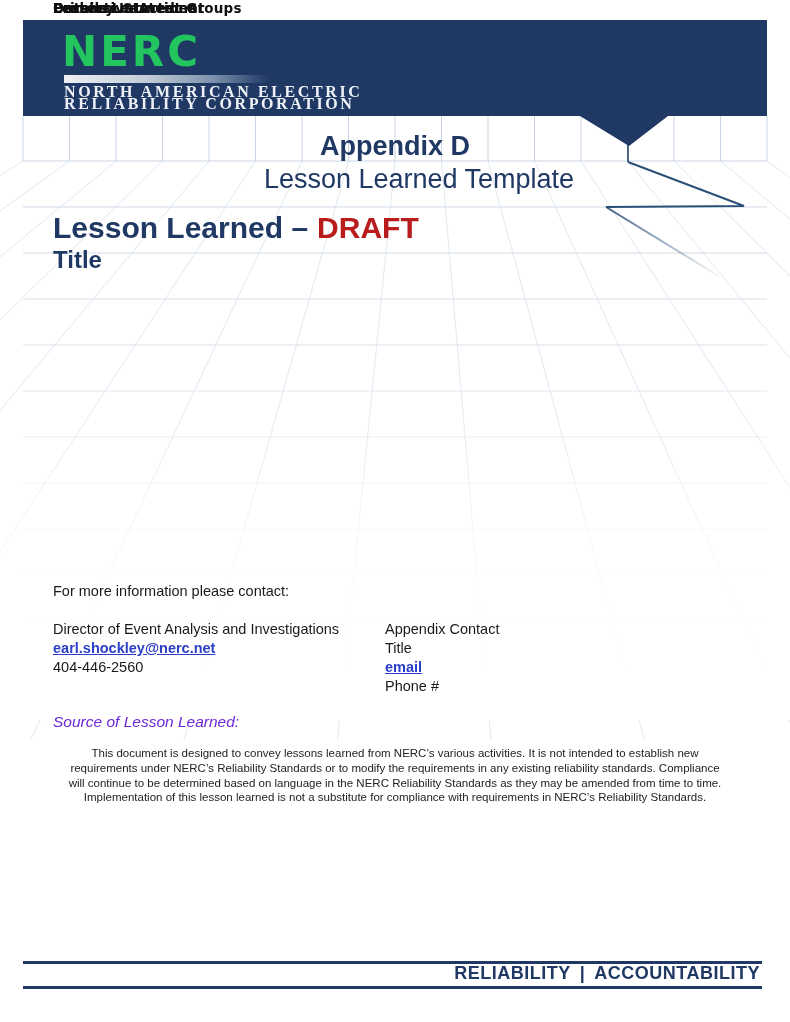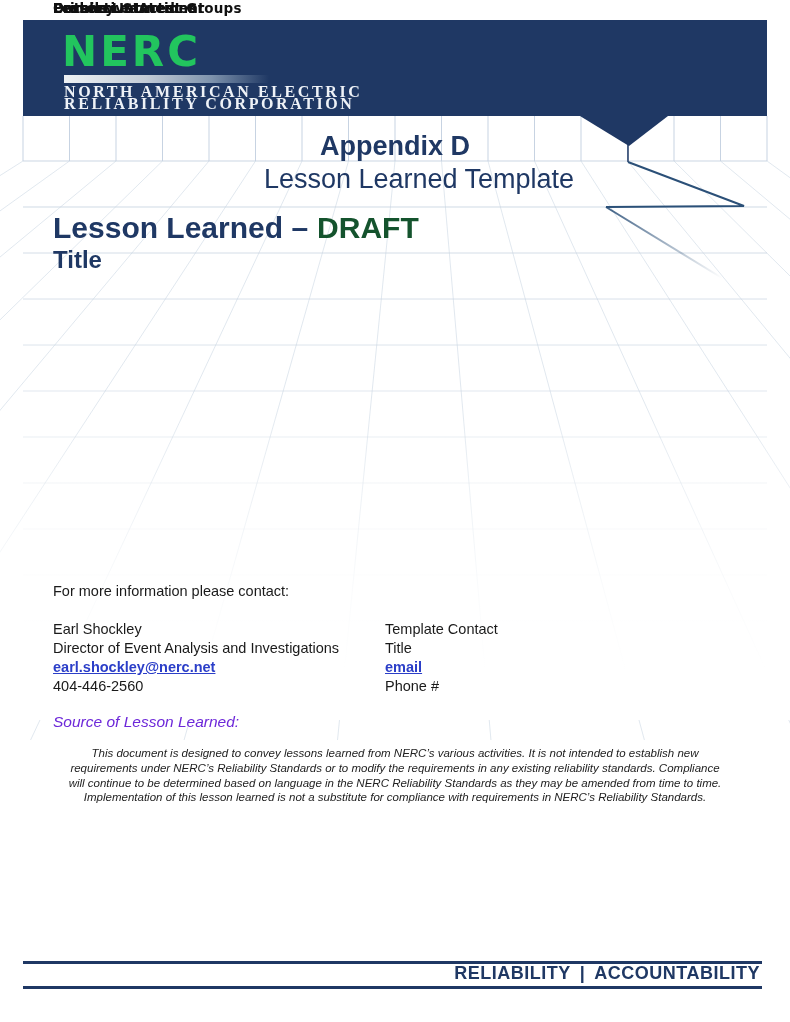--- a/index.html
+++ b/index.html
@@ -41,21 +41,21 @@
     font-weight:bold;font-size:27px;line-height:30px;color:#1F3864;
   }
   .h-template{
     position:absolute;left:0;top:164px;width:790px;text-align:center;z-index:2;
     font-size:27px;line-height:30px;color:#1F3864;margin-left:24px;
   }
   .h-main{
     position:absolute;left:53px;top:211px;z-index:2;
     font-weight:bold;font-size:30px;line-height:34px;color:#1F3864;white-space:nowrap;
   }
-  .h-main .draft{color:#14532d;margin-left:9px;}
+  .h-main .draft{color:#b91c1c;margin-left:9px;}
   .h-title{
     position:absolute;left:53px;top:246px;z-index:2;
     font-weight:bold;font-size:24px;line-height:27px;color:#1F3864;
   }
   
   .section-label{
     position:absolute;left:53px;z-index:2;
     font-family:"DejaVu Sans",sans-serif;font-weight:bold;
     font-size:13.5px;line-height:17px;color:#111;letter-spacing:.2px;white-space:nowrap;
   }
@@ -70,21 +70,21 @@
   .contact-col.left{left:53px;}
   .contact-col.right{left:385px;}
   .contact-col a{color:#2B3EC8;text-decoration:underline;font-weight:bold;}
   
   .source-label{
     position:absolute;left:53px;top:713px;z-index:2;
     font-style:italic;font-size:15.5px;color:#6d28d9;
   }
   .disclaimer{
     position:absolute;left:65px;top:746px;width:660px;z-index:2;
-    font-style:italic;font-size:11.5px;line-height:14.8px;text-align:center;color:#222;
+    font-size:11.5px;line-height:14.8px;text-align:center;color:#222;
   }
   
   .footer-line{position:absolute;left:23px;width:739px;height:3px;background:#1F3864;z-index:2;}
   .footer-line.top{top:961px;}
   .footer-line.bottom{top:986px;}
   .footer-slogan{
     position:absolute;right:30px;top:963px;z-index:2;
     font-weight:bold;font-size:18px;line-height:21px;color:#1F3864;
     letter-spacing:.5px;white-space:nowrap;
   }
@@ -173,28 +173,27 @@
 
   <div class="section-label">Primary Interest Groups</div>
   <div class="section-label">Problem Statement</div>
   <div class="section-label">Details</div>
   <div class="section-label">Corrective Actions</div>
   <div class="section-label">Lesson Learned</div>
 
   <div class="contact-intro">For more information please contact:</div>
 
   <div class="contact-col left">
-    <div>Earl Shockley</div>
     <div>Director of Event Analysis and Investigations</div>
     <div><a href="#">earl.shockley@nerc.net</a></div>
     <div>404-446-2560</div>
   </div>
 
   <div class="contact-col right">
-    <div>Template Contact</div>
+    <div>Appendix Contact</div>
     <div>Title</div>
     <div><a href="#">email</a></div>
     <div>Phone #</div>
   </div>
 
   <div class="source-label">Source of Lesson Learned:</div>
   <div class="disclaimer">This document is designed to convey lessons learned from NERC’s various activities.  It is not intended to establish new requirements under NERC’s Reliability Standards or to modify the requirements in any existing reliability standards.  Compliance will continue to be determined based on language in the NERC Reliability Standards as they may be amended from time to time.  Implementation of this lesson learned is not a substitute for compliance with requirements in NERC’s Reliability Standards.</div>
 
   <div class="footer-line top"></div>
   <div class="footer-slogan"><span>RELIABILITY</span><span class="sep">|</span><span>ACCOUNTABILITY</span></div>

